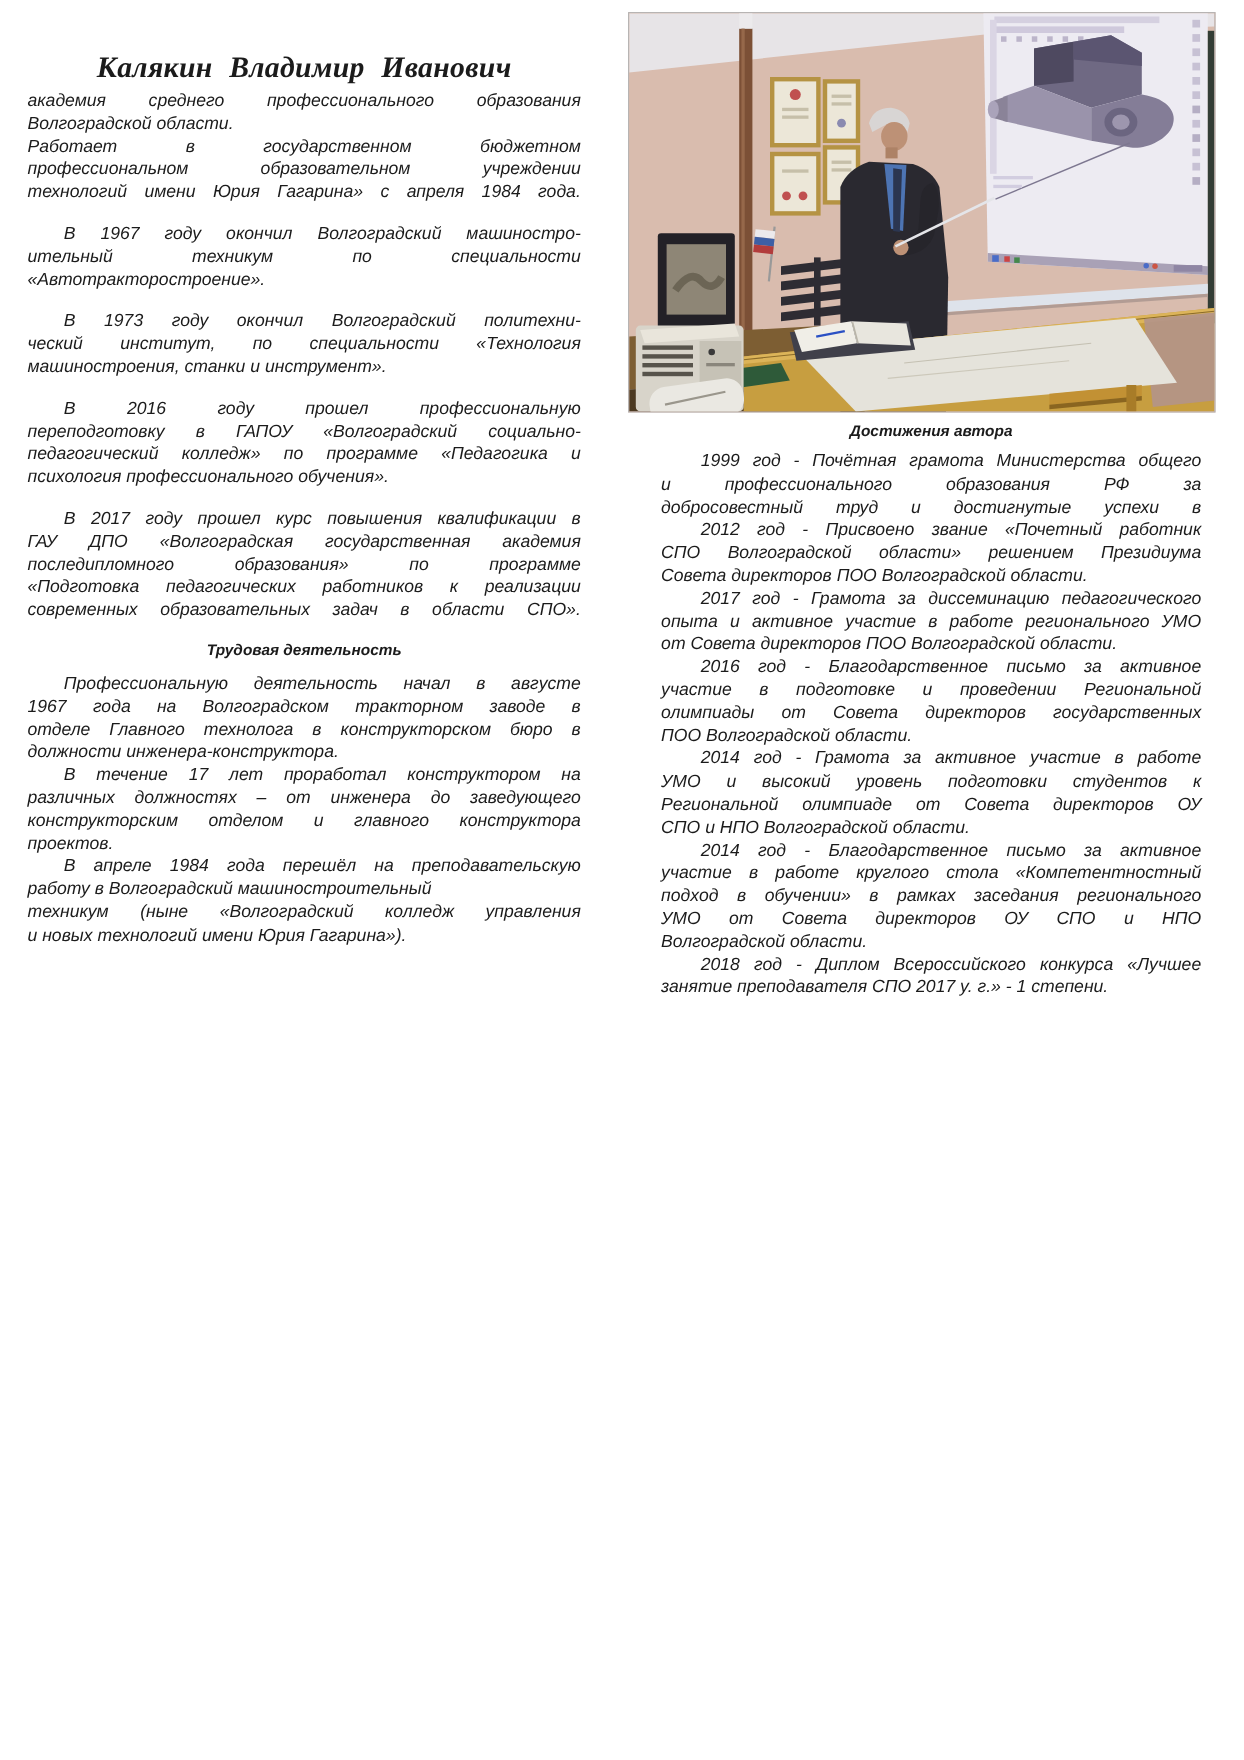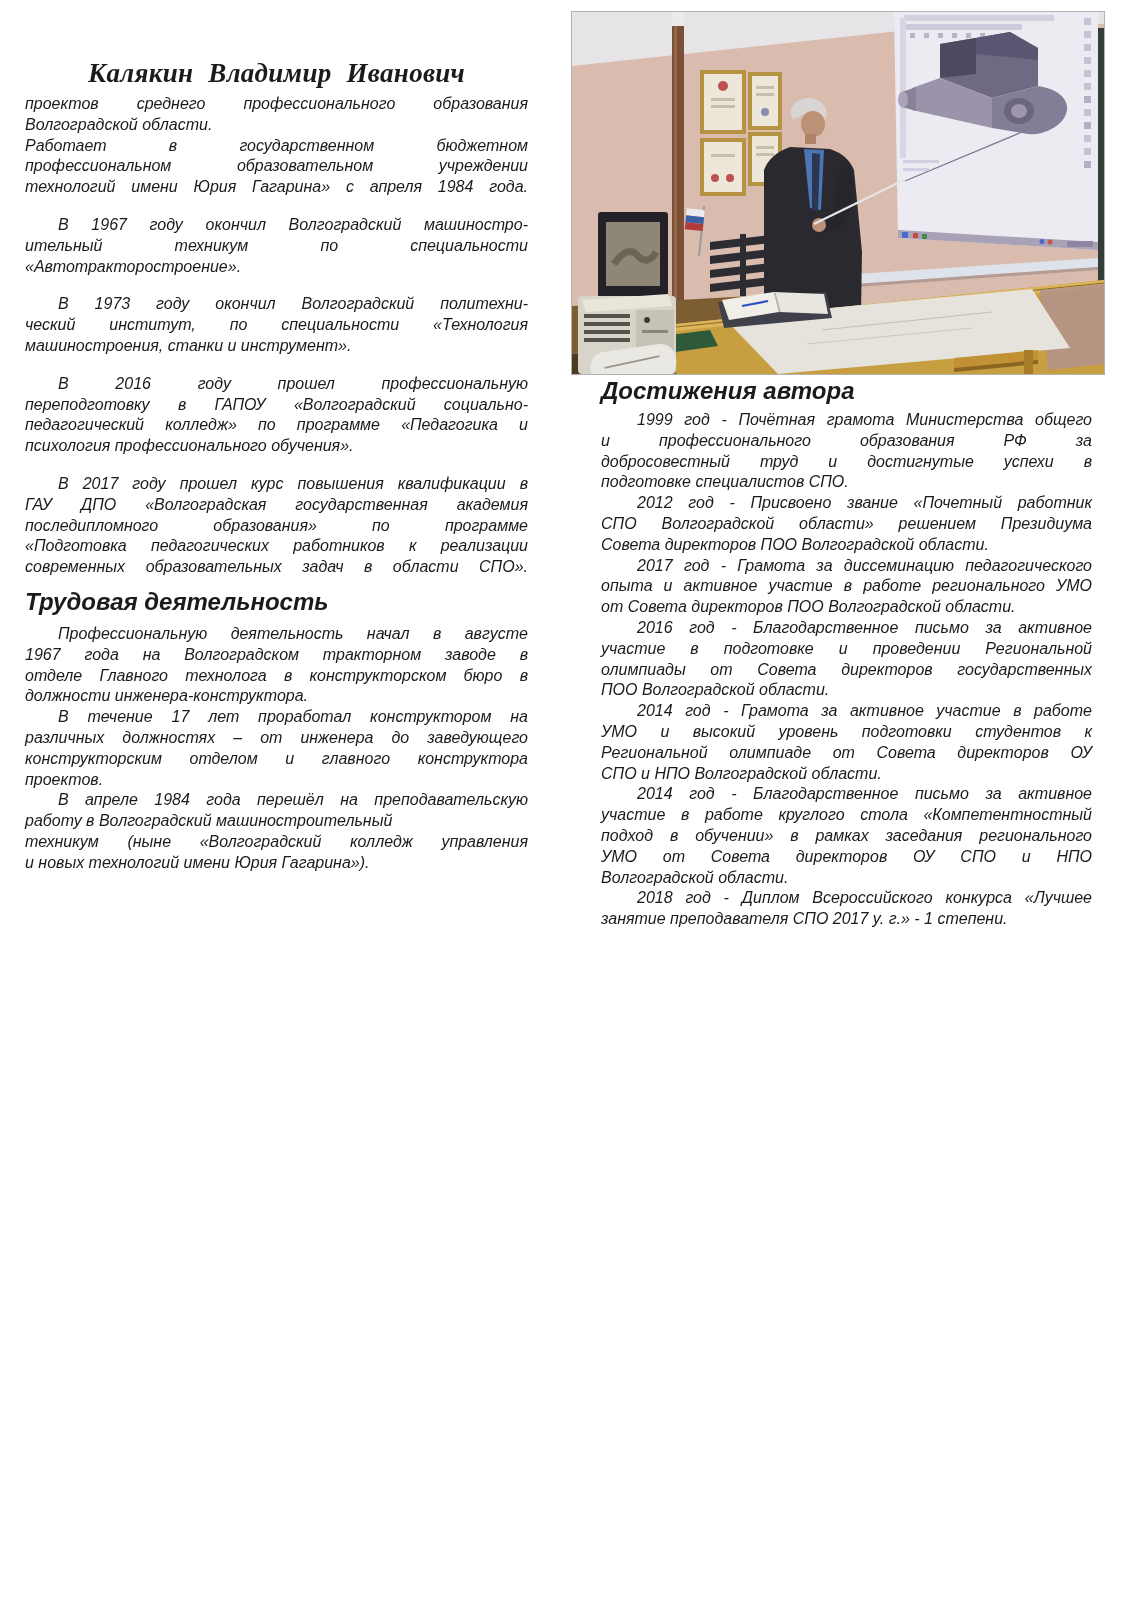--- a/index.html
+++ b/index.html
@@ -1,23 +1,23 @@
 <!DOCTYPE html>
 <html><head>
 <meta charset="utf-8">
 <style>
   html,body{margin:0;padding:0;background:#ffffff;}
   .page{position:relative;width:1131px;height:1600px;background:#ffffff;overflow:hidden;
         font-family:"Liberation Sans", sans-serif;color:#1b1b1b;}
   .left-col{position:absolute;left:25px;top:40px;width:503px;}
   .right-col{position:absolute;left:601px;top:379px;width:491px;}
   h1.doc-title{font-family:"Liberation Serif", serif;font-style:italic;font-weight:bold;
-        font-size:27px;line-height:34px;text-align:center;margin:16px 0 4px 0;
+        font-size:27px;line-height:34px;text-align:center;margin:4px 0 4px 0;
         word-spacing:8px;letter-spacing:.3px;}
-  h2.section-heading{font-size:24px;font-weight:bold;font-style:italic;text-align:left;
+  h2.section-heading{font-size:14px;font-weight:bold;font-style:italic;text-align:center;
         line-height:24px;margin:12px 0 10px 0;}
   .right-col h2.section-heading{margin:0 0 7px 0;}
   .para{margin:0;}
   .para.gap{margin-top:17px;}
   .ln{font-style:italic;font-size:16px;line-height:20.8px;
       text-align:justify;text-align-last:justify;}
   .ln.l{text-align-last:left;}
   .ln.ind{padding-left:33px;}
   .right-col .ln.ind{padding-left:36px;}
   .photo-frame{position:absolute;left:571px;top:11px;width:534px;height:364px;
@@ -26,21 +26,21 @@
 </style>
 </head>
 <body>
 
 <div class="page">
 
   <div class="left-col">
     <h1 class="doc-title">Калякин  Владимир Иванович</h1>
 
     <div class="para">
-      <div class="ln">проектов среднего профессионального образования</div>
+      <div class="ln">академия среднего профессионального образования</div>
       <div class="ln l">Волгоградской области.</div>
     </div>
     <div class="para">
       <div class="ln">Работает в государственном бюджетном</div>
       <div class="ln">профессиональном образовательном учреждении</div>
       <div class="ln">технологий имени Юрия Гагарина» с апреля 1984 года.</div>
     </div>
 
     <div class="para gap">
       <div class="ln ind">В 1967 году окончил Волгоградский машиностро-</div>
@@ -245,21 +245,20 @@
     </svg>
   </div>
 
   <div class="right-col">
     <h2 class="section-heading">Достижения автора</h2>
 
     <div class="para">
       <div class="ln ind">1999 год - Почётная грамота Министерства общего</div>
       <div class="ln">и профессионального образования РФ за</div>
       <div class="ln">добросовестный труд и достигнутые успехи в</div>
-      <div class="ln l">подготовке специалистов СПО.</div>
     </div>
     <div class="para">
       <div class="ln ind">2012 год - Присвоено звание «Почетный работник</div>
       <div class="ln">СПО Волгоградской области» решением Президиума</div>
       <div class="ln l">Совета директоров ПОО Волгоградской области.</div>
     </div>
     <div class="para">
       <div class="ln ind">2017 год - Грамота за диссеминацию педагогического</div>
       <div class="ln">опыта и активное участие в работе регионального УМО</div>
       <div class="ln l">от Совета директоров ПОО Волгоградской области.</div>

